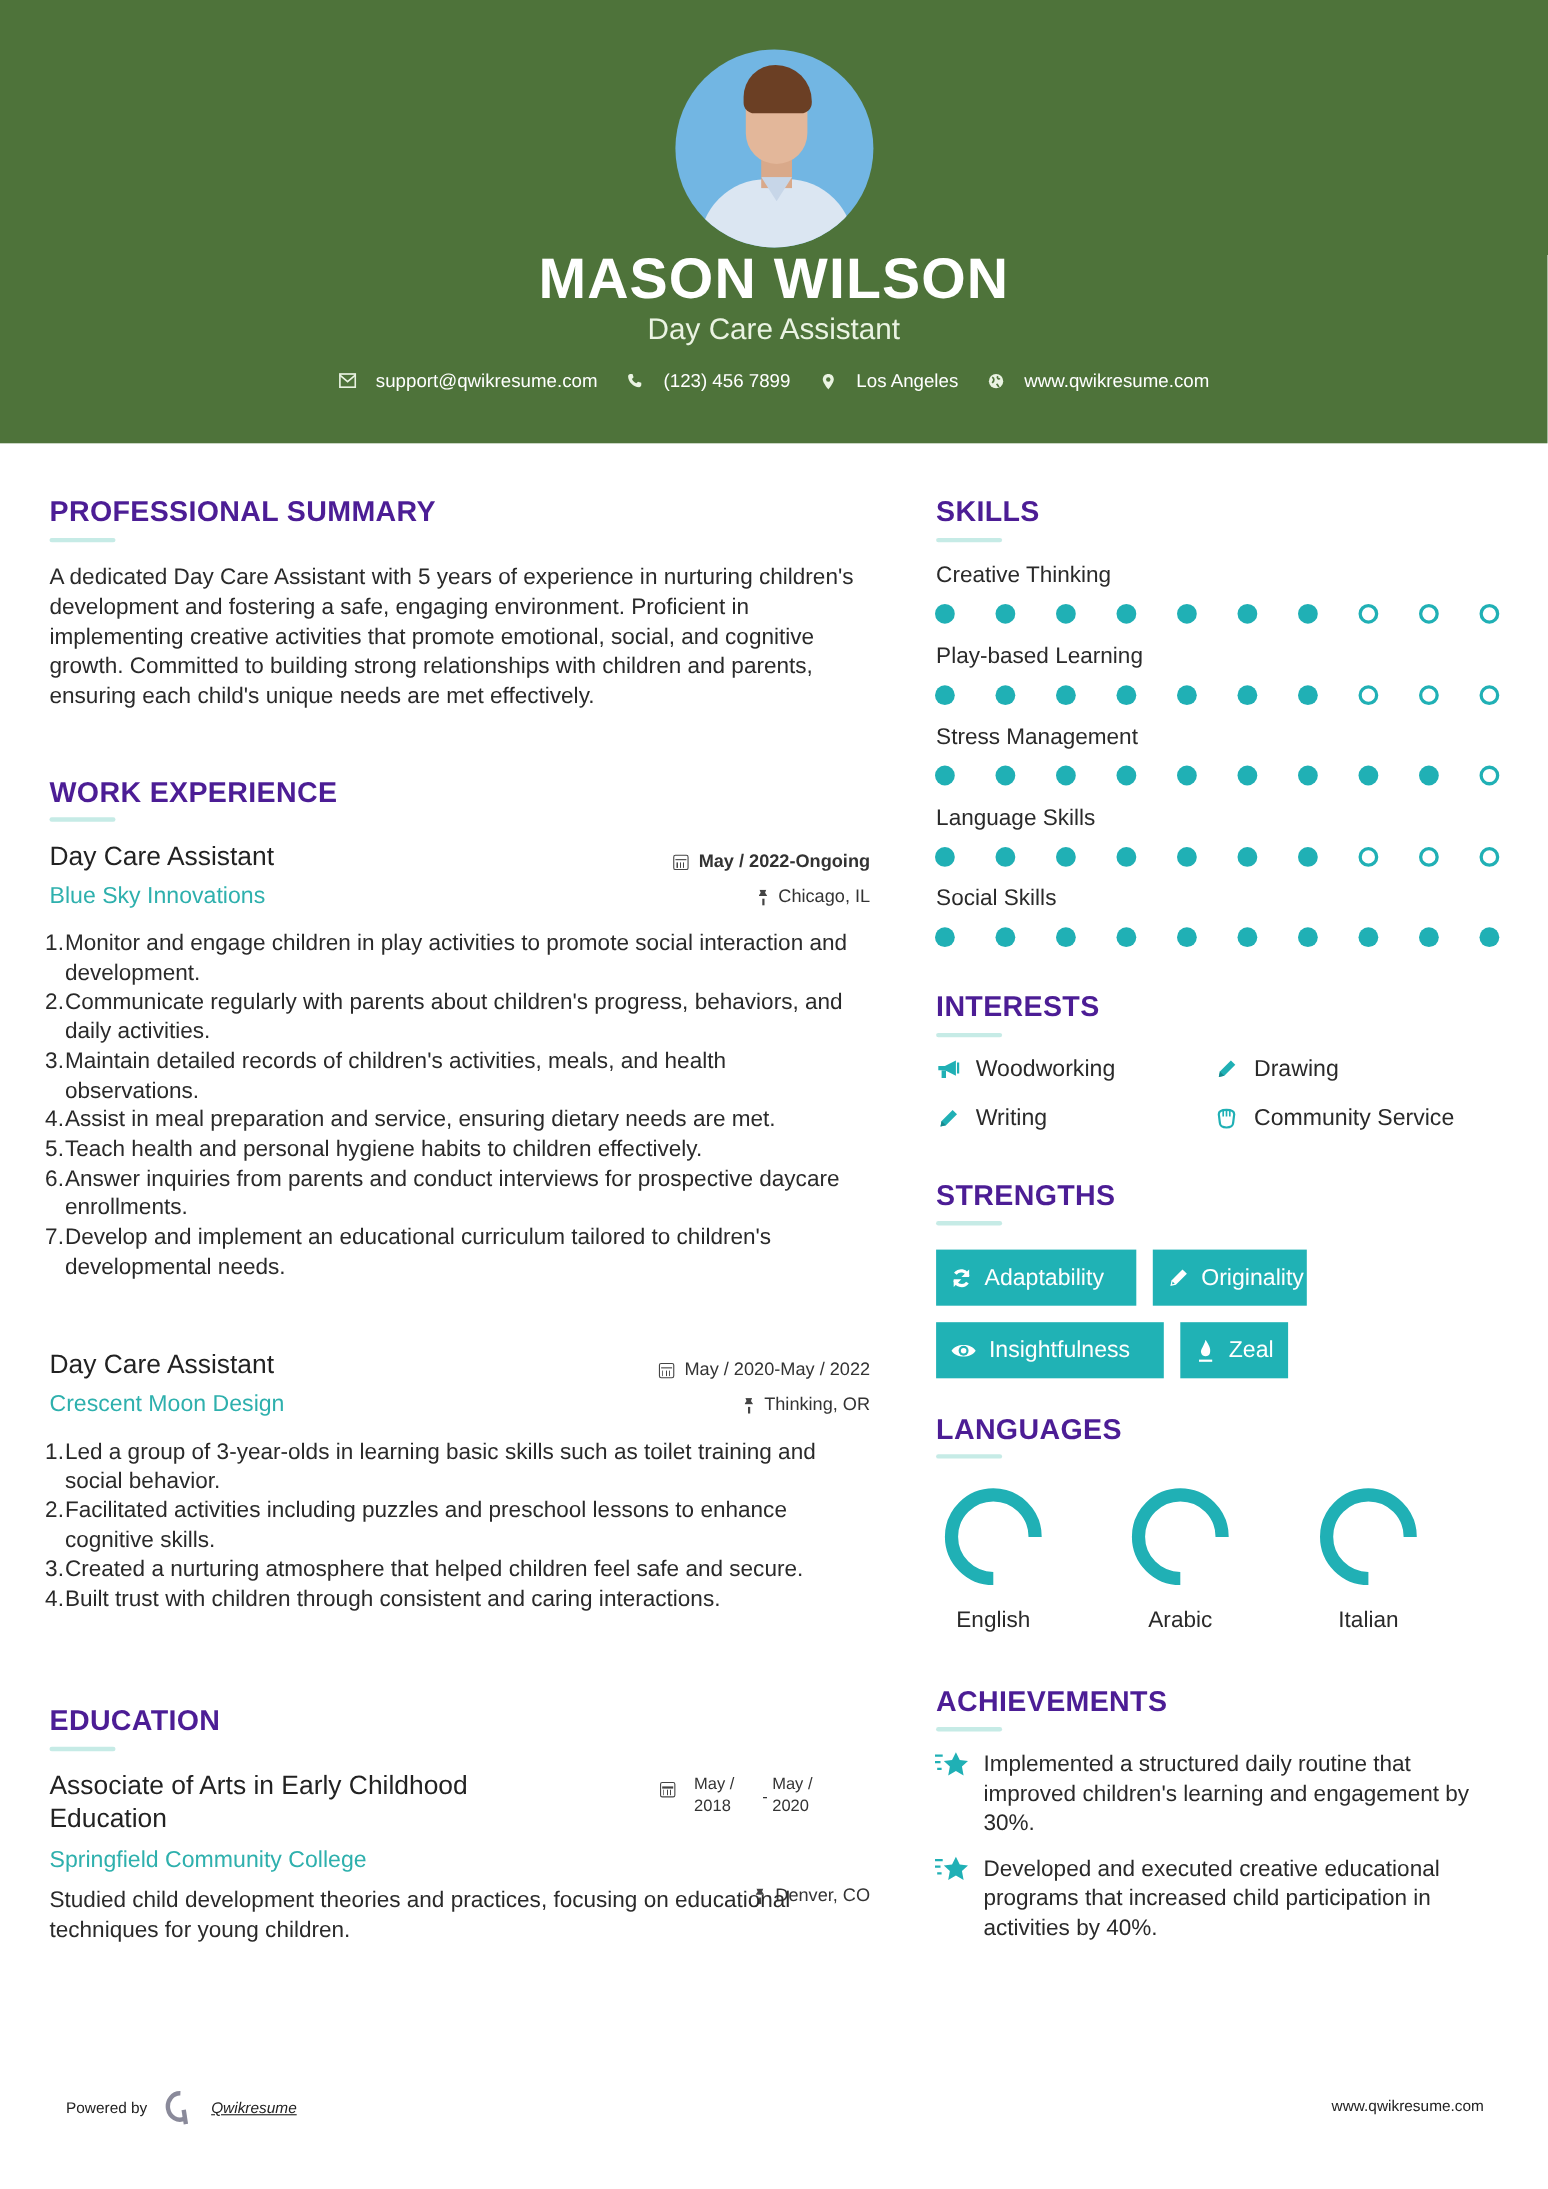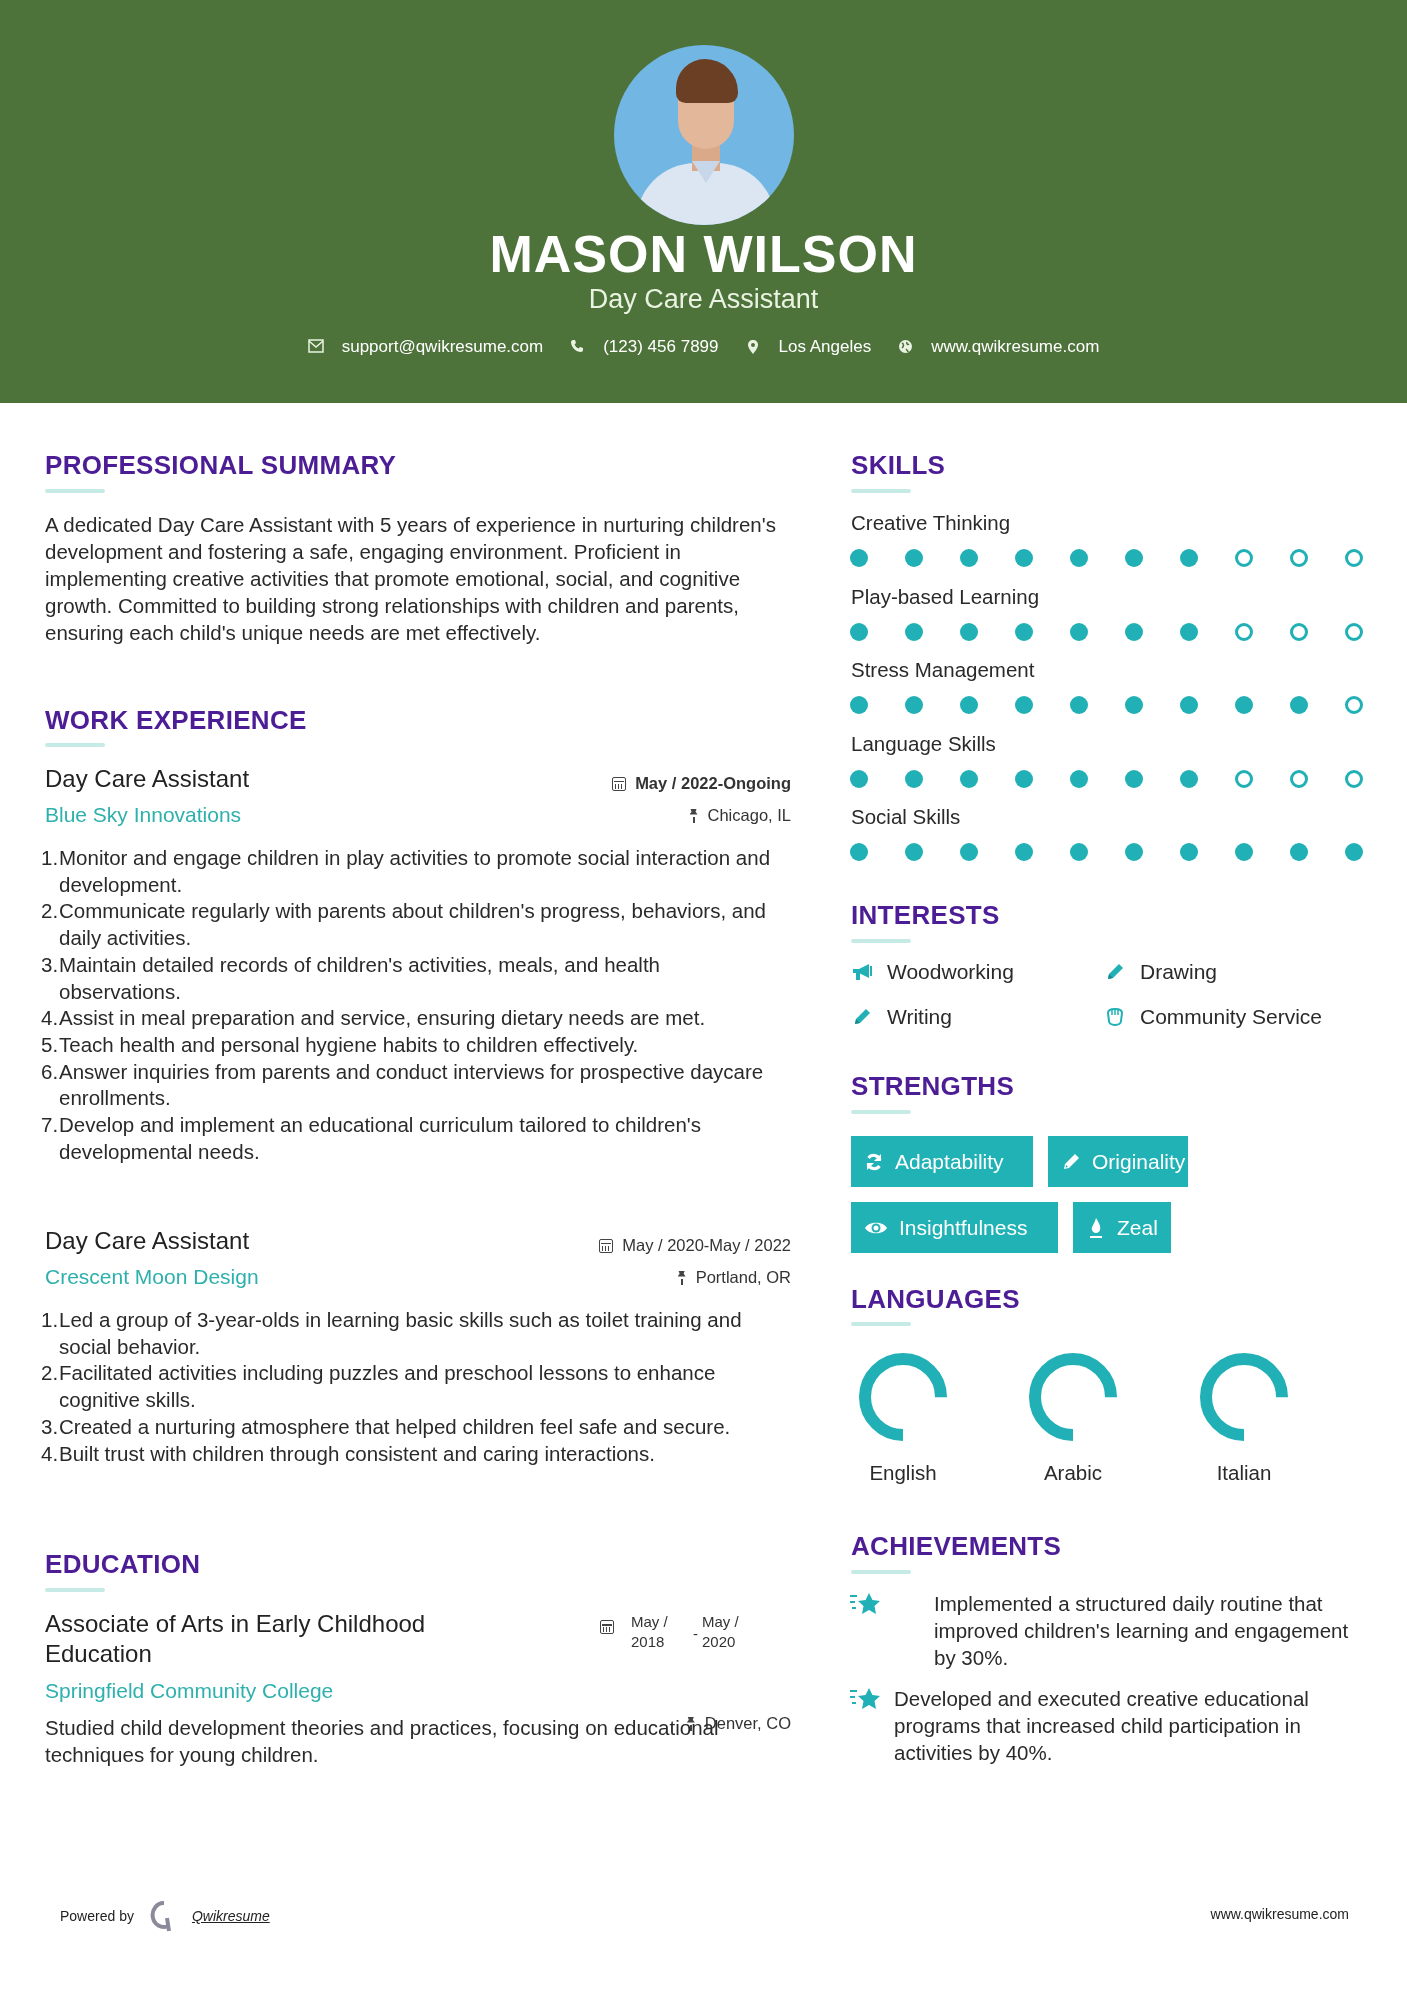--- a/index.html
+++ b/index.html
@@ -151,21 +151,21 @@
 </ol>
 
 <div class="job-title" style="left:45px; top:1227px;">Day Care Assistant</div>
 <div class="meta" style="right:616px; top:1236px;">
   <span class="ic cal"></span>
   <span>May / 2020-May / 2022</span>
 </div>
 <div class="company" style="left:45px; top:1265px;">Crescent Moon Design</div>
 <div class="meta" style="right:616px; top:1268px;">
   <span class="ic pin"></span>
-  <span>Portland, OR</span>
+  <span>Thinking, OR</span>
 </div>
 <ol class="list" style="left:41px; top:1307px; width:740px;">
   <li>Led a group of 3-year-olds in learning basic skills such as toilet training and social behavior.</li>
   <li>Facilitated activities including puzzles and preschool lessons to enhance cognitive skills.</li>
   <li>Created a nurturing atmosphere that helped children feel safe and secure.</li>
   <li>Built trust with children through consistent and caring interactions.</li>
 </ol>
 
 <div class="sec-title" style="left:45px; top:1549px;">EDUCATION</div>
 <div class="sec-line" style="left:45px; top:1588px;"></div>
@@ -363,21 +363,21 @@
     <div class="lang" style="left: 1184px; top: 1351px;">
       <svg width="92" height="92" viewBox="0 0 92 92">
         <circle cx="46" cy="46" r="38" fill="none" stroke="#20b0b5" stroke-width="12" stroke-dasharray="179.0707812546182 238.76104167282426" transform="rotate(90 46 46)"></circle>
       </svg>
       <div class="lang-label">Italian</div>
     </div>
   </div>
 
 <div class="sec-title" style="left:851px; top:1531px;">ACHIEVEMENTS</div>
 <div class="sec-line" style="left:851px; top:1570px;"></div>
-<div class="ach" style="left:849px; top:1590px; width:520px;gap:40px;">
+<div class="ach" style="left:849px; top:1590px; width:520px;">
   <span class="ic">
     <svg width="34" height="28" viewBox="0 0 34 28">
         <line x1="1" y1="6" x2="8" y2="6" stroke="#20b0b5" stroke-width="2"></line>
         <line x1="1" y1="12" x2="6" y2="12" stroke="#20b0b5" stroke-width="2"></line>
         <line x1="3" y1="18" x2="7" y2="18" stroke="#20b0b5" stroke-width="2"></line>
         <polygon points="20,3 23.5,10 31,11 25.5,16 27,24 20,20 13,24 14.5,16 9,11 16.5,10" fill="#20b0b5"></polygon>
       </svg>
   </span>
   <span>Implemented a structured daily routine that improved children's learning and engagement by 30%.</span>
 </div>

